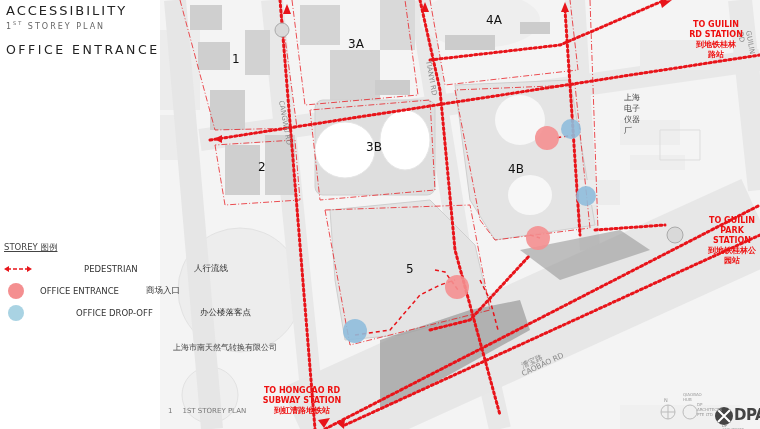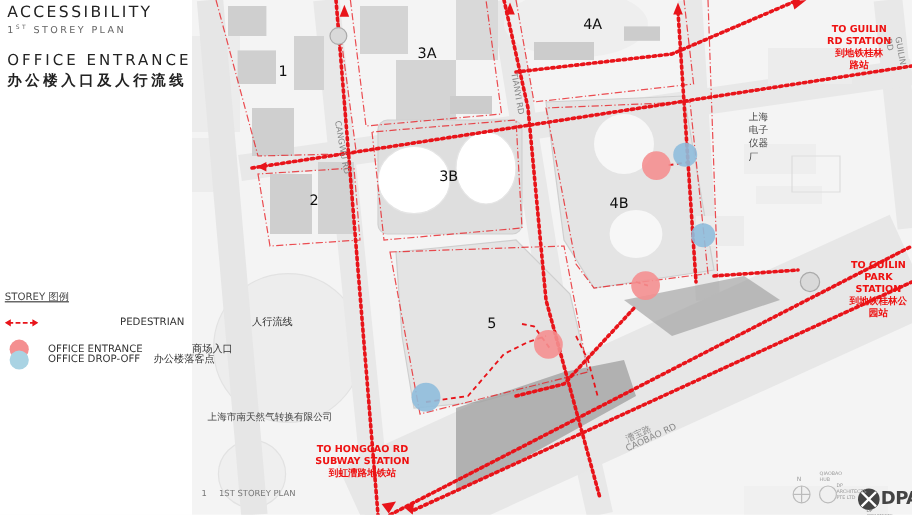--- a/index.html
+++ b/index.html
@@ -142,37 +142,36 @@
     <line x1="661" y1="412" x2="675" y2="412" stroke="#bbb"></line>
     <line x1="668" y1="405" x2="668" y2="419" stroke="#bbb"></line>
     <circle cx="690" cy="412" r="7" fill="none" stroke="#bbb"></circle>
     <circle cx="724" cy="416" r="9" fill="#444"></circle>
     <path d="M718,410 L730,422 M730,410 L718,422" stroke="#fff" stroke-width="2"></path>
   </svg>
 
   <div class="abs t-title">ACCESSIBILITY</div>
   <div class="abs t-sub"><span>1</span><sup>ST</sup><span> STOREY PLAN</span></div>
   <div class="abs t-h2">OFFICE ENTRANCE</div>
-  <div class="abs t-h2cn">办公楼入口及人行流线</div>
 
   <div class="abs legend-title">STOREY 图例</div>
   <div class="abs leg-row" style="top:263px;">
     <svg width="28" height="8">
         <path d="M3,4 L25,4" stroke="#e8141a" stroke-width="1.5" stroke-dasharray="4,2"></path>
         <path d="M0,4 L5,1 L5,7 Z M28,4 L23,1 L23,7 Z" fill="#e8141a"></path>
       </svg>
-    <span class="leg-label" style="margin-left:28px;padding-left:40px;">PEDESTRIAN</span>
+    <span class="leg-label" style="margin-left:12px;padding-left:40px;">PEDESTRIAN</span>
     <span class="leg-cn" style="margin-left:22px;text-align:right;">人行流线</span>
   </div>
   <div class="abs leg-row" style="top:283px;">
     <span class="dot" style="background:#f48f90;margin-left:4px;"></span>
     <span class="leg-label" style="margin-left:16px;">OFFICE ENTRANCE</span>
-    <span class="leg-cn" style="margin-left:32px;">商场入口</span>
-  </div>
-  <div class="abs leg-row" style="top:292px;">
+    <span class="leg-cn" style="margin-left:18px;">商场入口</span>
+  </div>
+  <div class="abs leg-row" style="top:305px;gap:36px;">
     <span class="dot" style="background:#a9d3e3;margin-left:4px;"></span>
     <span class="leg-label" style="margin-left:16px;">OFFICE DROP-OFF</span>
     <span class="leg-cn" style="margin-left:0;">办公楼落客点</span>
   </div>
 
   <div class="abs map-label" style="left:232px;top:52px;">1</div>
   <div class="abs map-label" style="left:258px;top:160px;">2</div>
   <div class="abs map-label" style="left:348px;top:37px;">3A</div>
   <div class="abs map-label" style="left:366px;top:140px;">3B</div>
   <div class="abs map-label" style="left:486px;top:13px;">4A</div>
@@ -193,21 +192,21 @@
     <div>RD STATION</div>
     <div>到地铁桂林</div>
     <div>路站</div>
   </div>
   <div class="abs red-txt" style="left:700px;top:202px;width:64px;">
     <div>TO GUILIN</div>
     <div>PARK STATION</div>
     <div>到地铁桂林公</div>
     <div>园站</div>
   </div>
-  <div class="abs red-txt" style="left:262px;top:356px;width:80px;">
+  <div class="abs red-txt" style="left:262px;top:372px;width:80px;">
     <div>TO HONGCAO RD</div>
     <div>SUBWAY STATION</div>
     <div>到虹漕路地铁站</div>
   </div>
 
   <div class="abs" style="left:168px;top:407px;font-size:7px;color:#777;display:flex;gap:10px;">
     <span>1</span>
     <span style="">1ST STOREY PLAN</span>
   </div>
 

